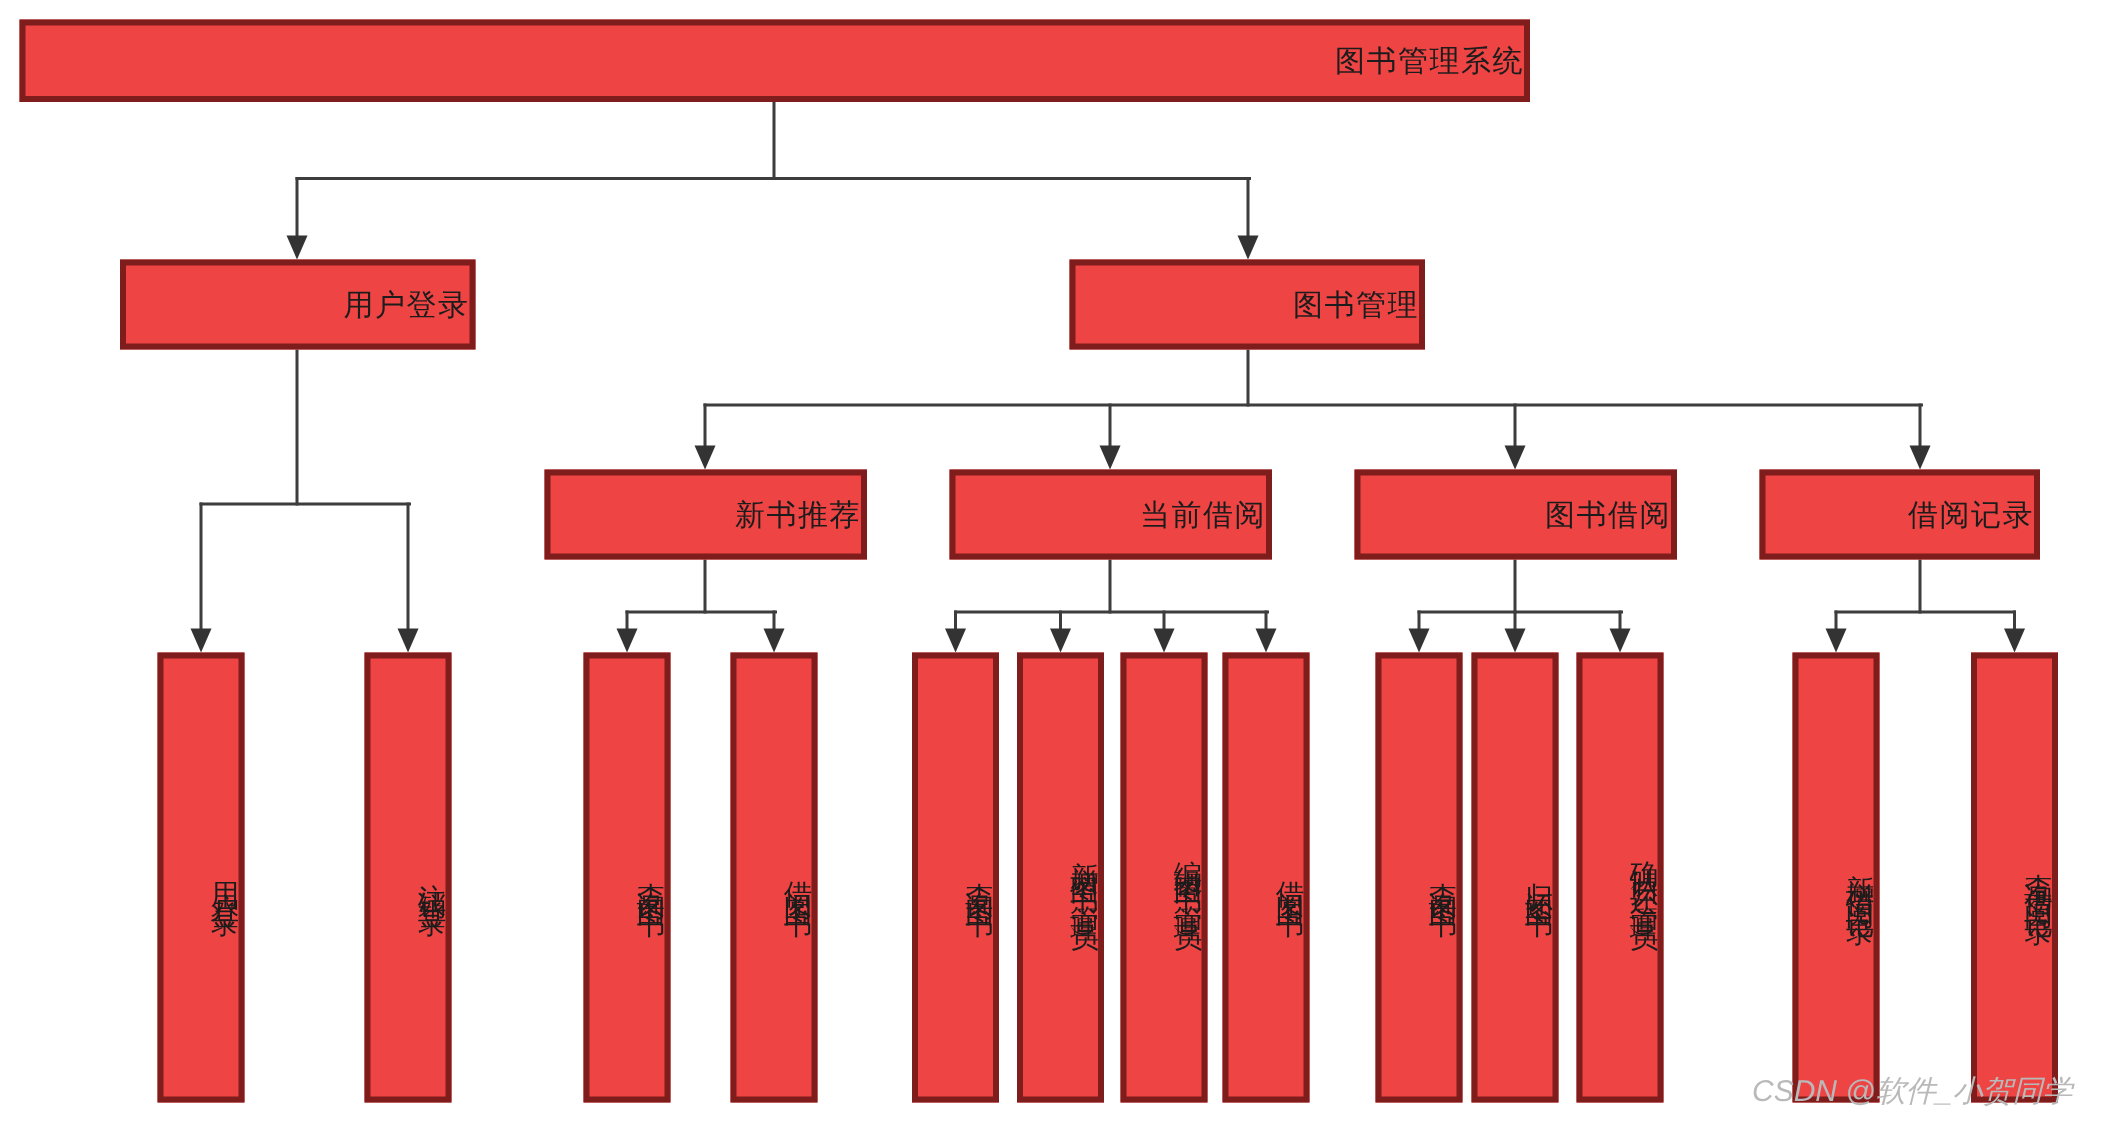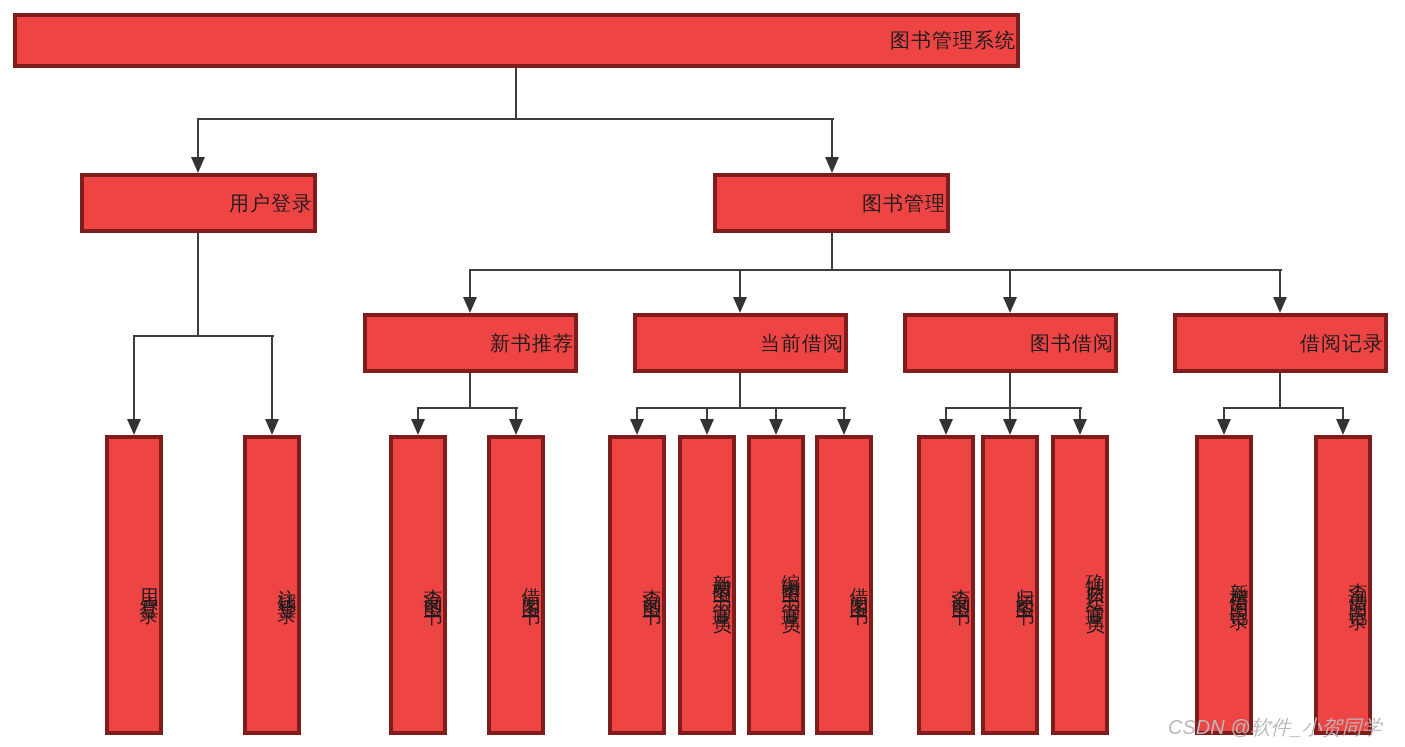--- a/index.html
+++ b/index.html
@@ -99,21 +99,21 @@
 
   <div class="box h-box" style="left:363px; top:313px; width:215px; height:60px;">
     <span>新书推荐</span>
   </div>
   <div class="box h-box" style="left:633px; top:313px; width:215px; height:60px;">
     <span>当前借阅</span>
   </div>
   <div class="box h-box" style="left:903px; top:313px; width:215px; height:60px;">
     <span>图书借阅</span>
   </div>
-  <div class="box h-box" style="left:1173px; top:313px; width:215px; height:60px;">
+  <div class="box h-box" style="left:1173px; top:313px; width:187px; height:60px;">
     <span>借阅记录</span>
   </div>
 
   <div class="vline" style="left:469px; top:373px; width:2px; height:36px;"></div>
   <div class="hline" style="left:417px; top:407px; width:101px; height:2px;"></div>
   <div class="vline" style="left:417px; top:407px; width:2px; height:14px;"></div>
   <div class="arrow" style="left:411px; top:419px;"></div>
   <div class="vline" style="left:515px; top:407px; width:2px; height:14px;"></div>
   <div class="arrow" style="left:509px; top:419px;"></div>
 

